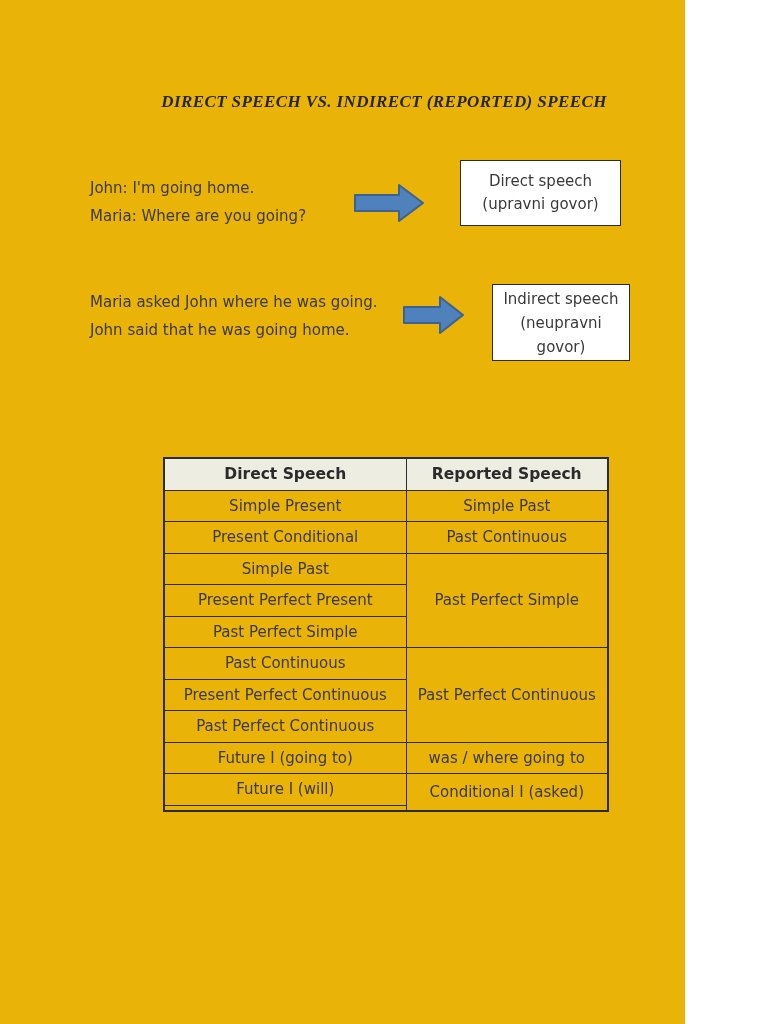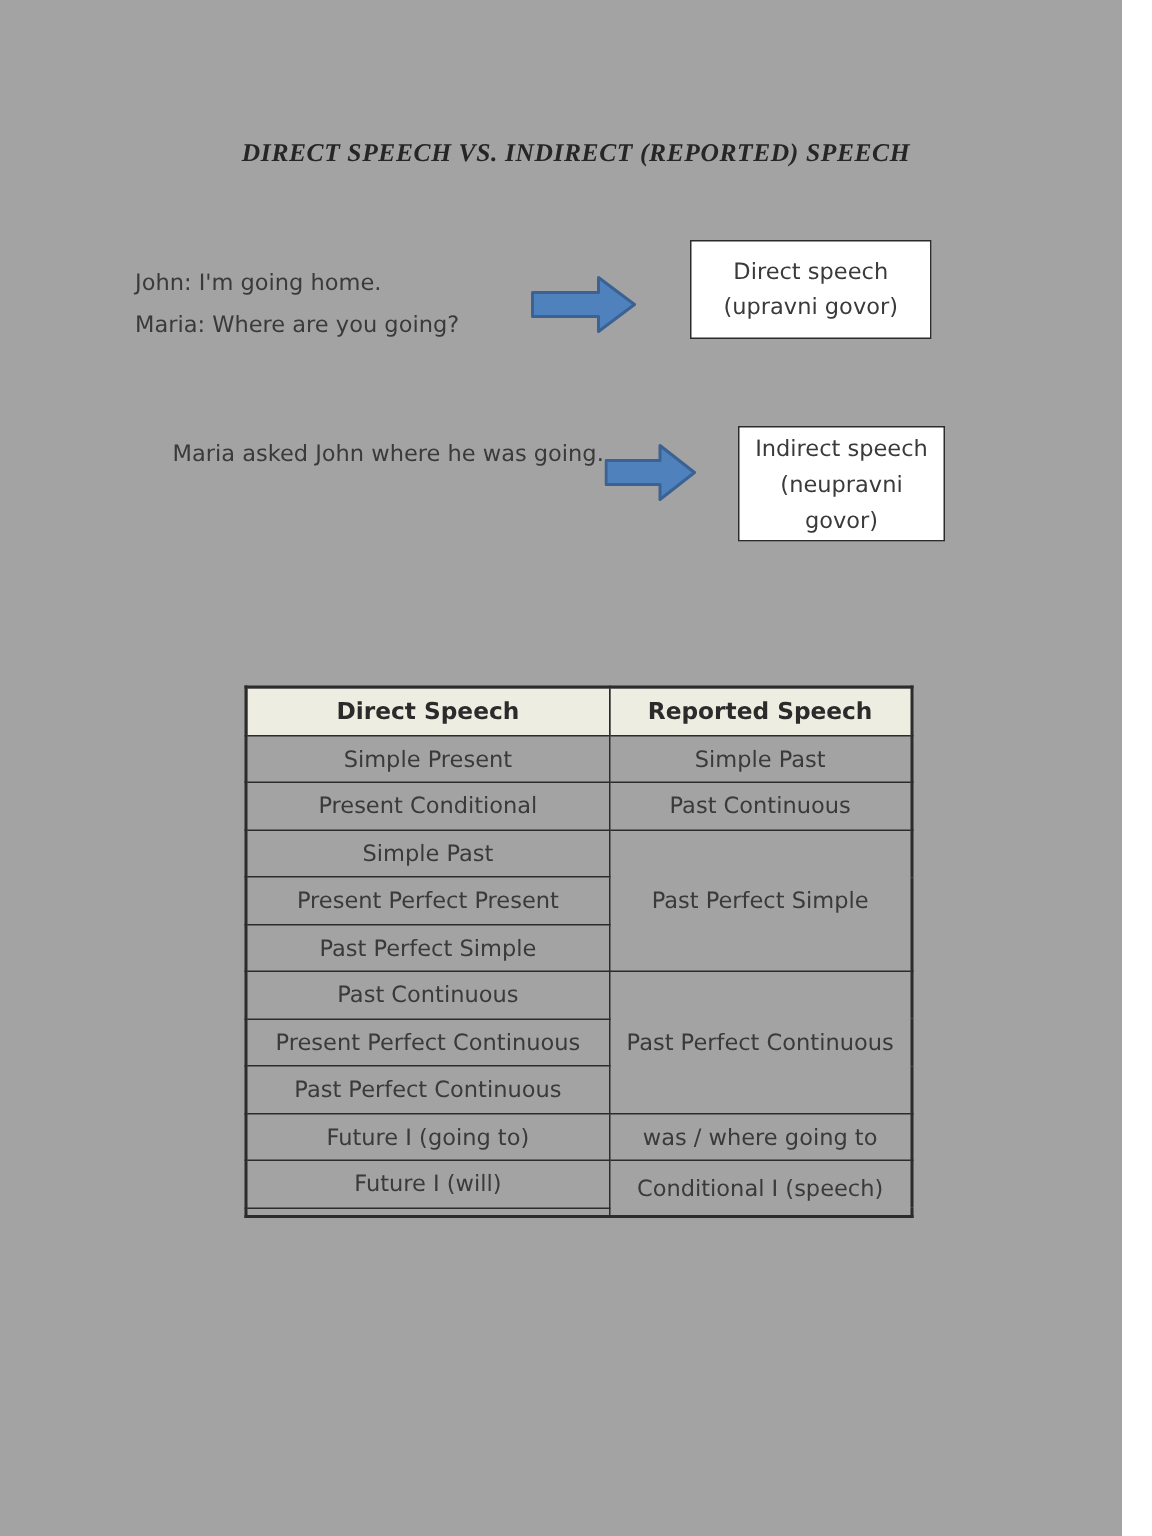--- a/index.html
+++ b/index.html
@@ -8,23 +8,23 @@
     --table-header-bg: #eeede1;
     --table-border: #2c2c2c;
     --text: #3a3a3a;
     --title-text: #262626;
     --box-border: #2b2b2b;
   }
   * { margin: 0; padding: 0; box-sizing: border-box; }
   html, body { background: #ffffff; }
   .page {
     position: relative;
-    width: 748px;
+    width: 685px;
     height: 1024px;
-    background: #a3a3a3;
+    background: #eab308;
     overflow: hidden;
     font-family: "DejaVu Sans", sans-serif;
     color: var(--text);
   }
   .doc-title {
     position: absolute;
     top: 92px;
     left: 0;
     width: 768px;
     text-align: center;
@@ -36,21 +36,21 @@
     color: var(--title-text);
   }
   .example-block {
     position: absolute;
     left: 90px;
     font-size: 15px;
     line-height: 28px;
     color: var(--text);
   }
   .example-1 { top: 174px; }
-  .example-2 { top: 288px; margin-left: 25px; }
+  .example-2 { top: 288px; }
   .arrow {
     position: absolute;
     display: block;
   }
   .arrow-1 { left: 354px; top: 184px; }
   .arrow-2 { left: 403px; top: 296px; }
   .arrow path {
     fill: var(--arrow-fill);
     stroke: var(--arrow-border);
     stroke-width: 2;
@@ -116,20 +116,21 @@
     <path d="M1,11 L45,11 L45,1 L69,19 L45,37 L45,27 L1,27 Z"></path>
   </svg>
 
   <div class="label-box label-box-1">
     <div>Direct speech</div>
     <div>(upravni govor)</div>
   </div>
 
   <div class="example-block example-2">
     <div>Maria asked John where he was going.</div>
+    <div>John said that he was going home.</div>
   </div>
 
   <svg class="arrow arrow-2" width="61" height="38" viewBox="0 0 61 38" aria-hidden="true">
     <path d="M1,11 L37,11 L37,1 L60,19 L37,37 L37,27 L1,27 Z"></path>
   </svg>
 
   <div class="label-box label-box-2">
     <div>Indirect speech</div>
     <div>(neupravni</div>
     <div>govor)</div>
@@ -172,21 +173,21 @@
     </tr>
     <tr class="row-std">
       <td>Past Perfect Continuous</td>
     </tr>
     <tr class="row-std">
       <td>Future I (going to)</td>
       <td>was / where going to</td>
     </tr>
     <tr class="row-std">
       <td>Future I (will)</td>
-      <td rowspan="2">Conditional I (speech)</td>
+      <td rowspan="2">Conditional I (asked)</td>
     </tr>
     <tr class="row-thin">
       <td></td>
     </tr>
   </tbody>
     </table>
 
 </div>
 
 </body></html>

